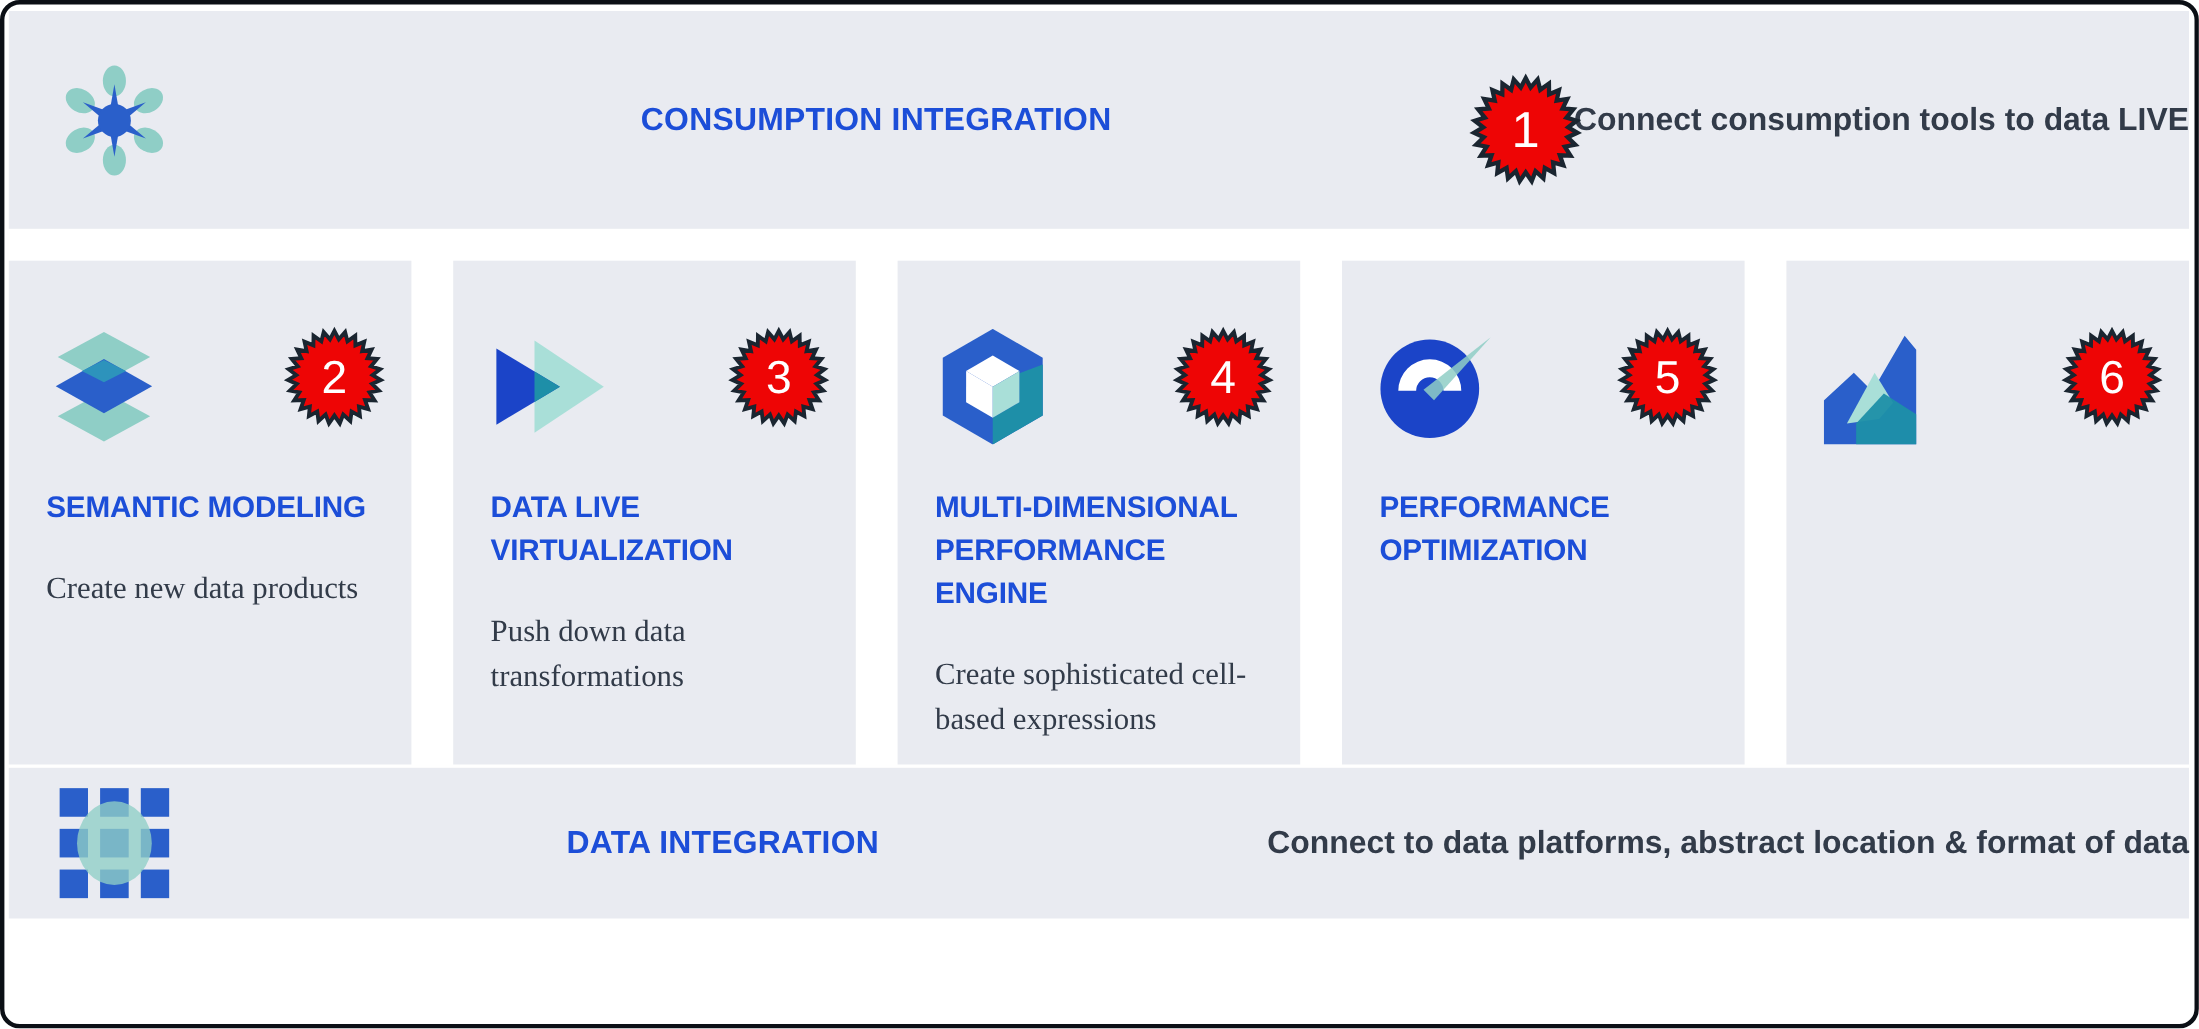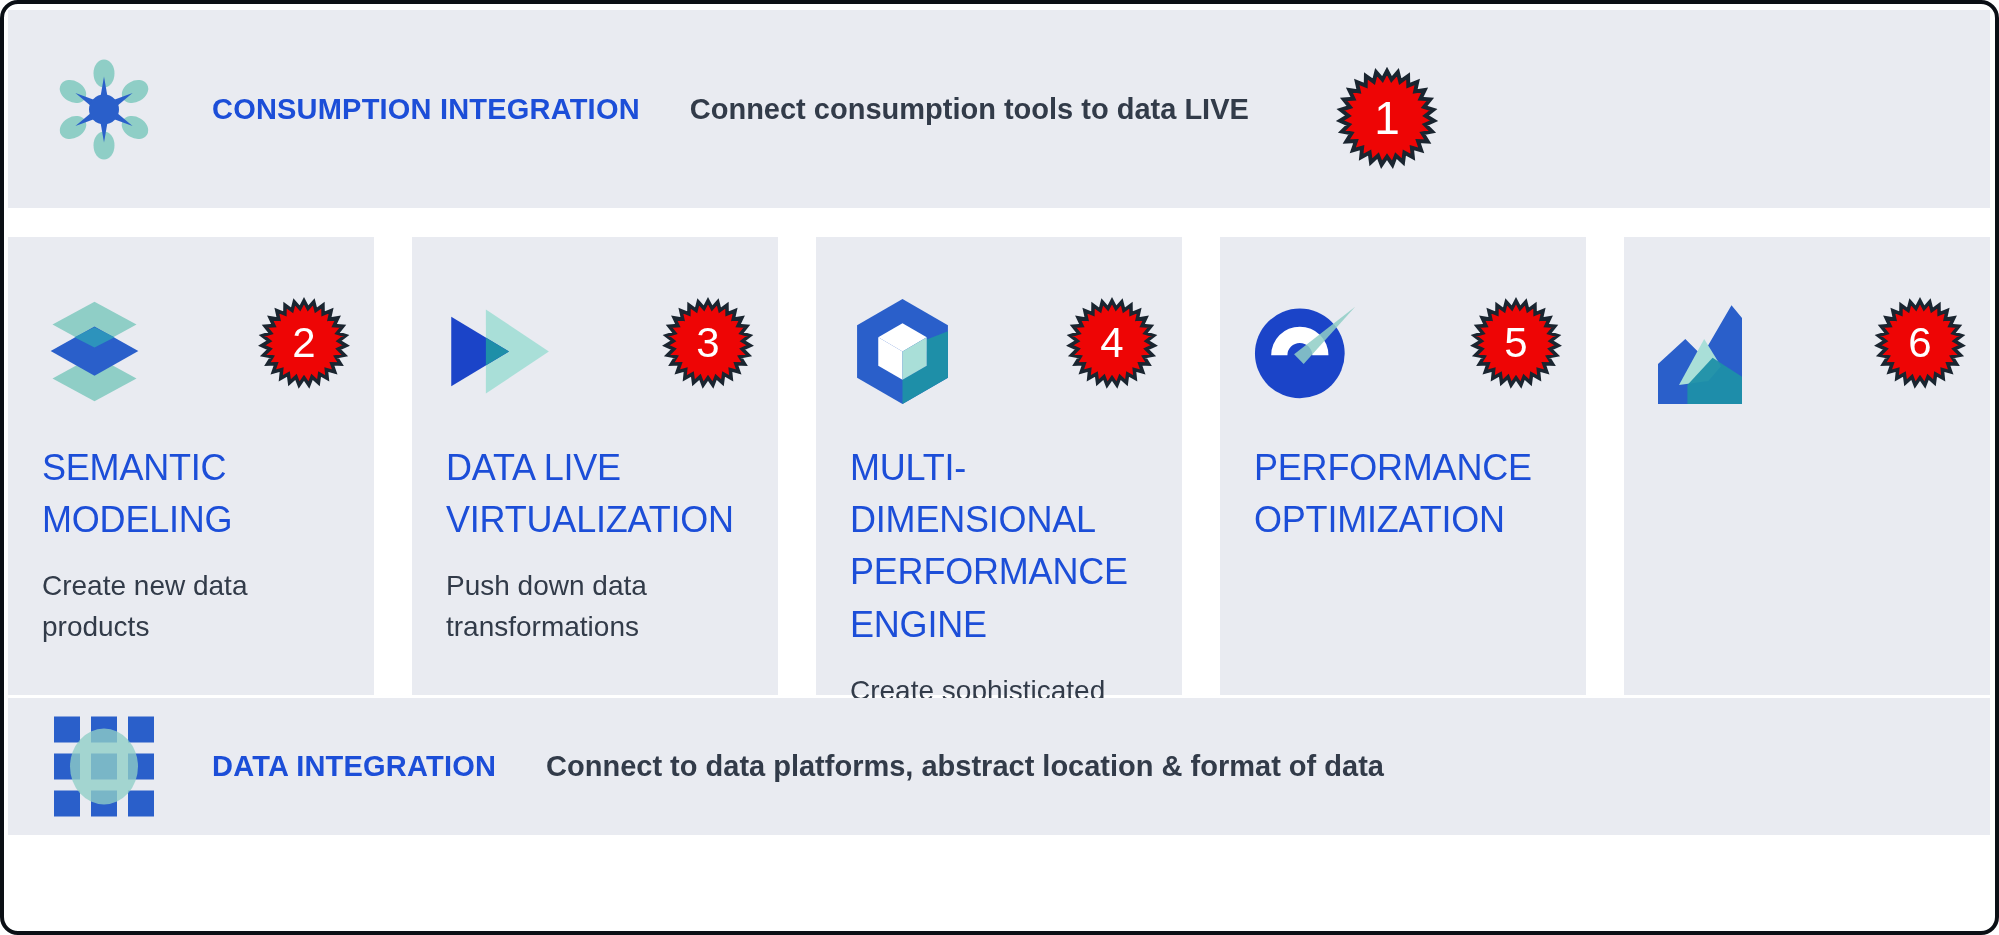--- a/index.html
+++ b/index.html
@@ -9,21 +9,21 @@
     -webkit-font-smoothing:antialiased;
   }
   .frame{
     position:absolute;inset:0;
     border:4px solid #0b0f15;border-radius:18px;
     box-sizing:border-box;pointer-events:none;z-index:50;
   }
   .band{
     position:absolute;left:8px;right:9px;
     background:var(--band-bg,#E9EBF1);
-    display:flex;align-items:center;
+    display:flex;align-items:center;justify-content:space-between;
   }
   .band.top{top:10px;height:198px;}
   .band.bottom{top:698px;height:137px;}
   .bar-icon{width:100px;height:105px;margin-left:46px;flex:0 0 auto;}
   .bar-title{
     color:var(--title-blue,#1C4ED8);
     font-weight:bold;font-size:29px;letter-spacing:.2px;
     margin-left:58px;white-space:nowrap;
   }
   .bar-sub{
@@ -35,27 +35,27 @@
     display:flex;gap:38px;
   }
   .card{
     flex:1 1 0;background:var(--band-bg,#E9EBF1);
     position:relative;box-sizing:border-box;
     padding:62px 16px 0 34px;
   }
   .card-icon{width:105px;height:105px;display:block;}
   .card-title{
     color:var(--title-blue,#1C4ED8);
-    font-weight:normal;font-size:36px;line-height:1.45;letter-spacing:-.2px;
+    font-weight:bold;font-size:27px;line-height:1.45;letter-spacing:-.2px;
     margin-top:38px;max-width:302px;
   }
   .card-desc{
     color:var(--body-text,#323B49);
     font-size:28px;line-height:1.45;
-    margin-top:20px;max-width:302px;
+    margin-top:35px;max-width:302px;font-family:Liberation Serif, serif;
   }
   .badge{position:absolute;display:flex;align-items:center;justify-content:center;}
   .badge svg{position:absolute;inset:0;width:100%;height:100%;overflow:visible;}
   .badge .badge-num{
     position:relative;color:#ffffff;font-size:42px;line-height:1;
     font-weight:400;z-index:2;
   }
   .badge-bar{width:98px;height:98px;}
   .badge-bar .badge-num{font-size:46px;}
   .badge-bar.b-top{left:1330px;top:59px;}

